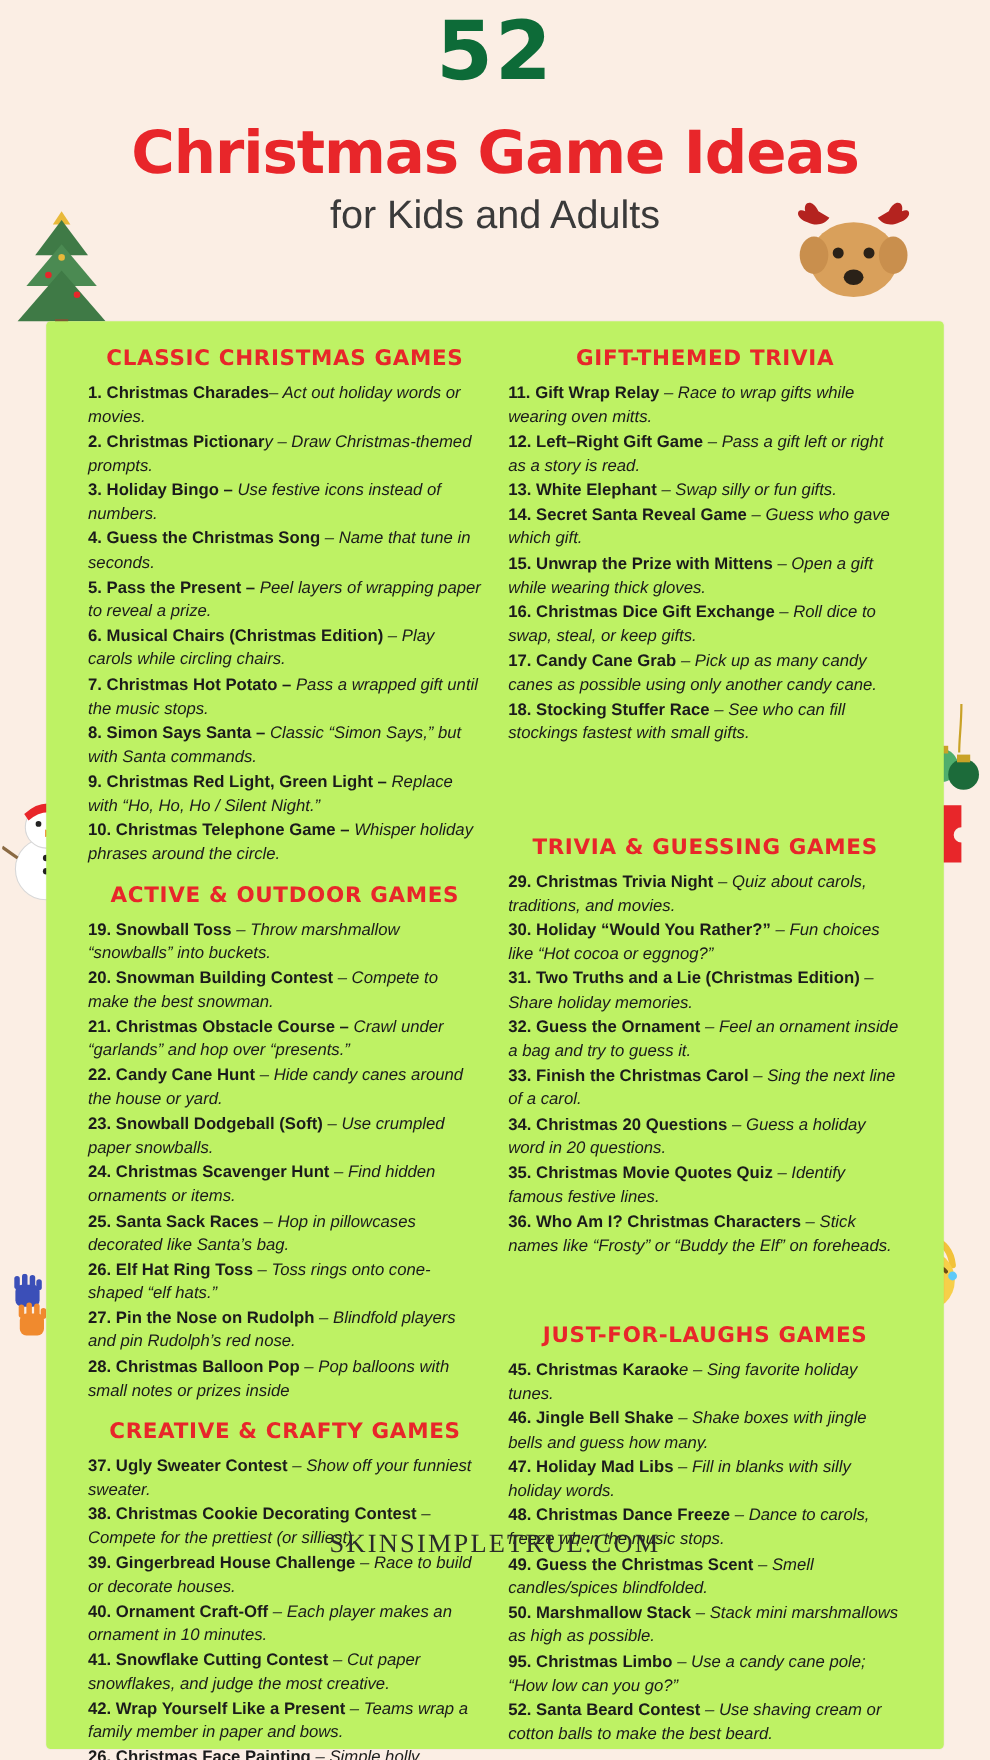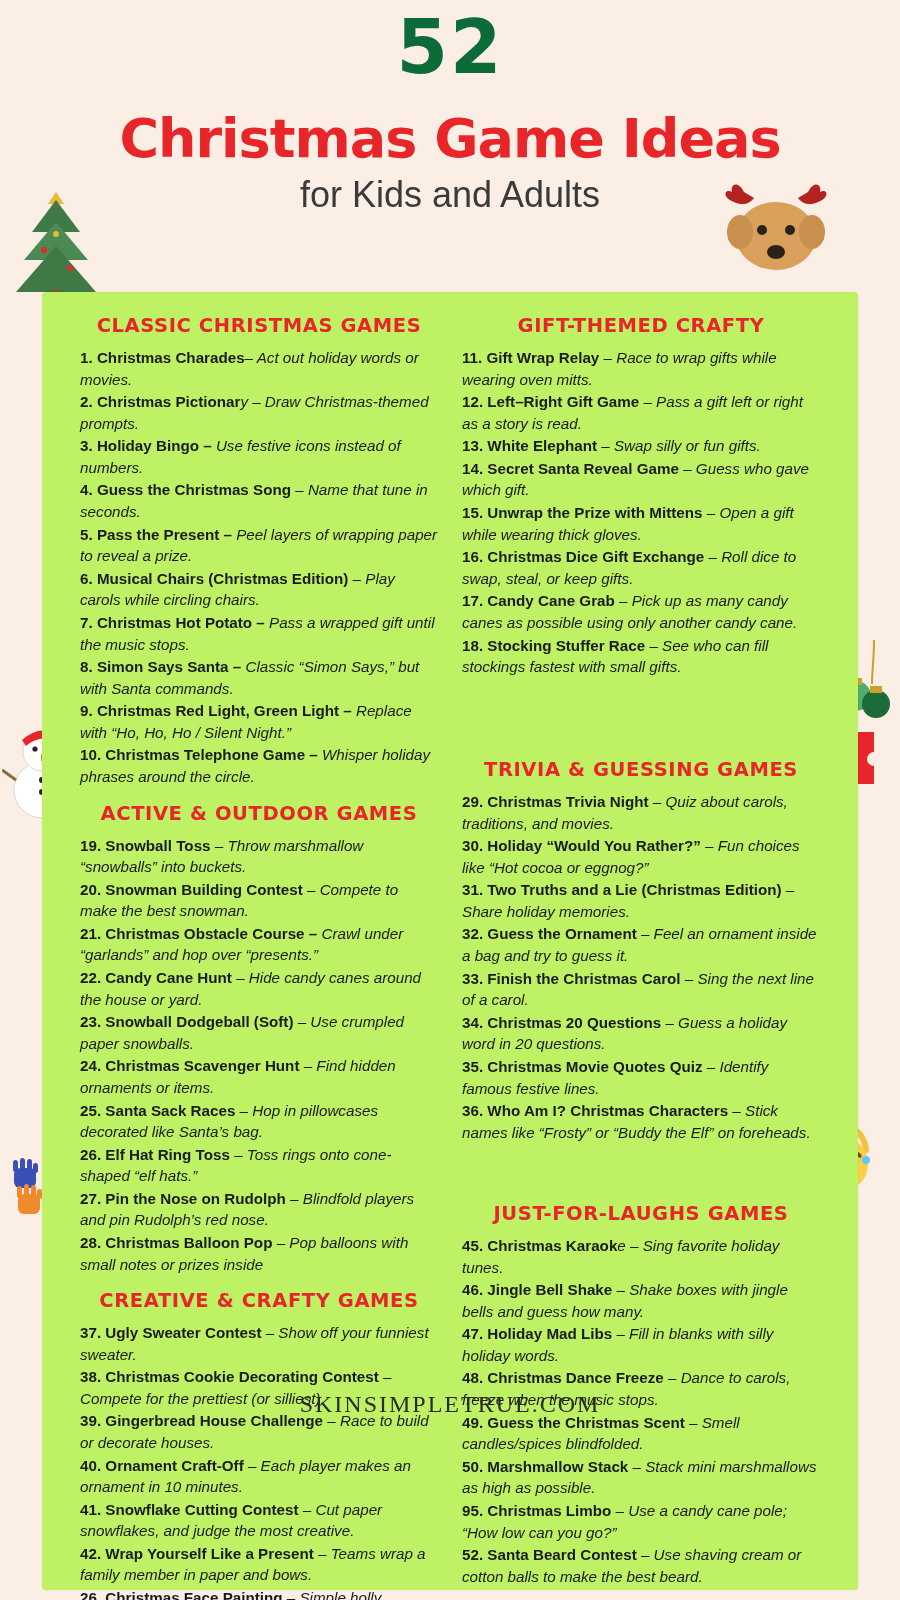--- a/index.html
+++ b/index.html
@@ -300,21 +300,21 @@
             <li class="item"><span class="num">26. Christmas Face Painting</span><span class="desc"> – Simple holly, snowmen, or Santa beards.</span></li>
             <li class="item"><span class="num">44. Tree Decorating Contest</span><span class="desc"> – Compete on small tabletop trees.</span></li>
           </ul>
         </div>
 
       </div>
 
       <div class="col">
 
         <div class="section block-a">
-          <div class="section-title">GIFT-THEMED CRAFTY</div>
+          <div class="section-title">GIFT-THEMED TRIVIA</div>
           <ul class="items">
             <li class="item"><span class="num">11. Gift Wrap Relay</span><span class="desc"> – Race to wrap gifts while wearing oven mitts.</span></li>
             <li class="item"><span class="num">12. Left–Right Gift Game</span><span class="desc"> – Pass a gift left or right as a story is read.</span></li>
             <li class="item"><span class="num">13. White Elephant</span><span class="desc"> – Swap silly or fun gifts.</span></li>
             <li class="item"><span class="num">14. Secret Santa Reveal Game</span><span class="desc"> – Guess who gave which gift.</span></li>
             <li class="item"><span class="num">15. Unwrap the Prize with Mittens</span><span class="desc"> – Open a gift while wearing thick gloves.</span></li>
             <li class="item"><span class="num">16. Christmas Dice Gift Exchange</span><span class="desc"> – Roll dice to swap, steal, or keep gifts.</span></li>
             <li class="item"><span class="num">17. Candy Cane Grab</span><span class="desc"> – Pick up as many candy canes as possible using only another candy cane.</span></li>
             <li class="item"><span class="num">18. Stocking Stuffer Race</span><span class="desc"> – See who can fill stockings fastest with small gifts.</span></li>
           </ul>

